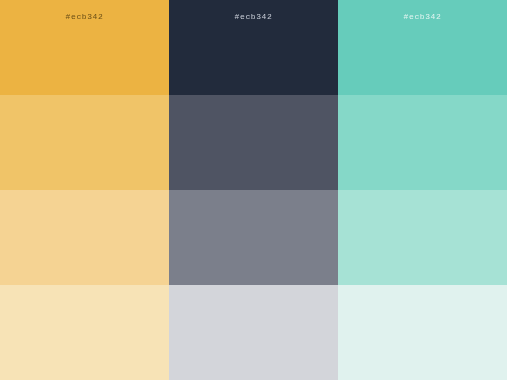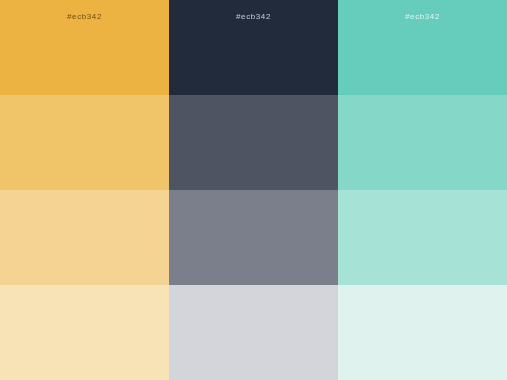--- a/index.html
+++ b/index.html
@@ -29,21 +29,21 @@
     position: relative;
     width: 100%;
     height: 100%;
   }
   .swatch-label {
     position: absolute;
     top: 11px;
     left: 0;
     right: 0;
     text-align: center;
-    font-family: Liberation Sans, sans-serif;
+    font-family: Liberation Mono, monospace;
     font-size: 8px;
     letter-spacing: 0.6px;
     line-height: 11px;
     white-space: nowrap;
   }
 </style>
 </head>
 <body>
 
 <div id="palette-grid">

